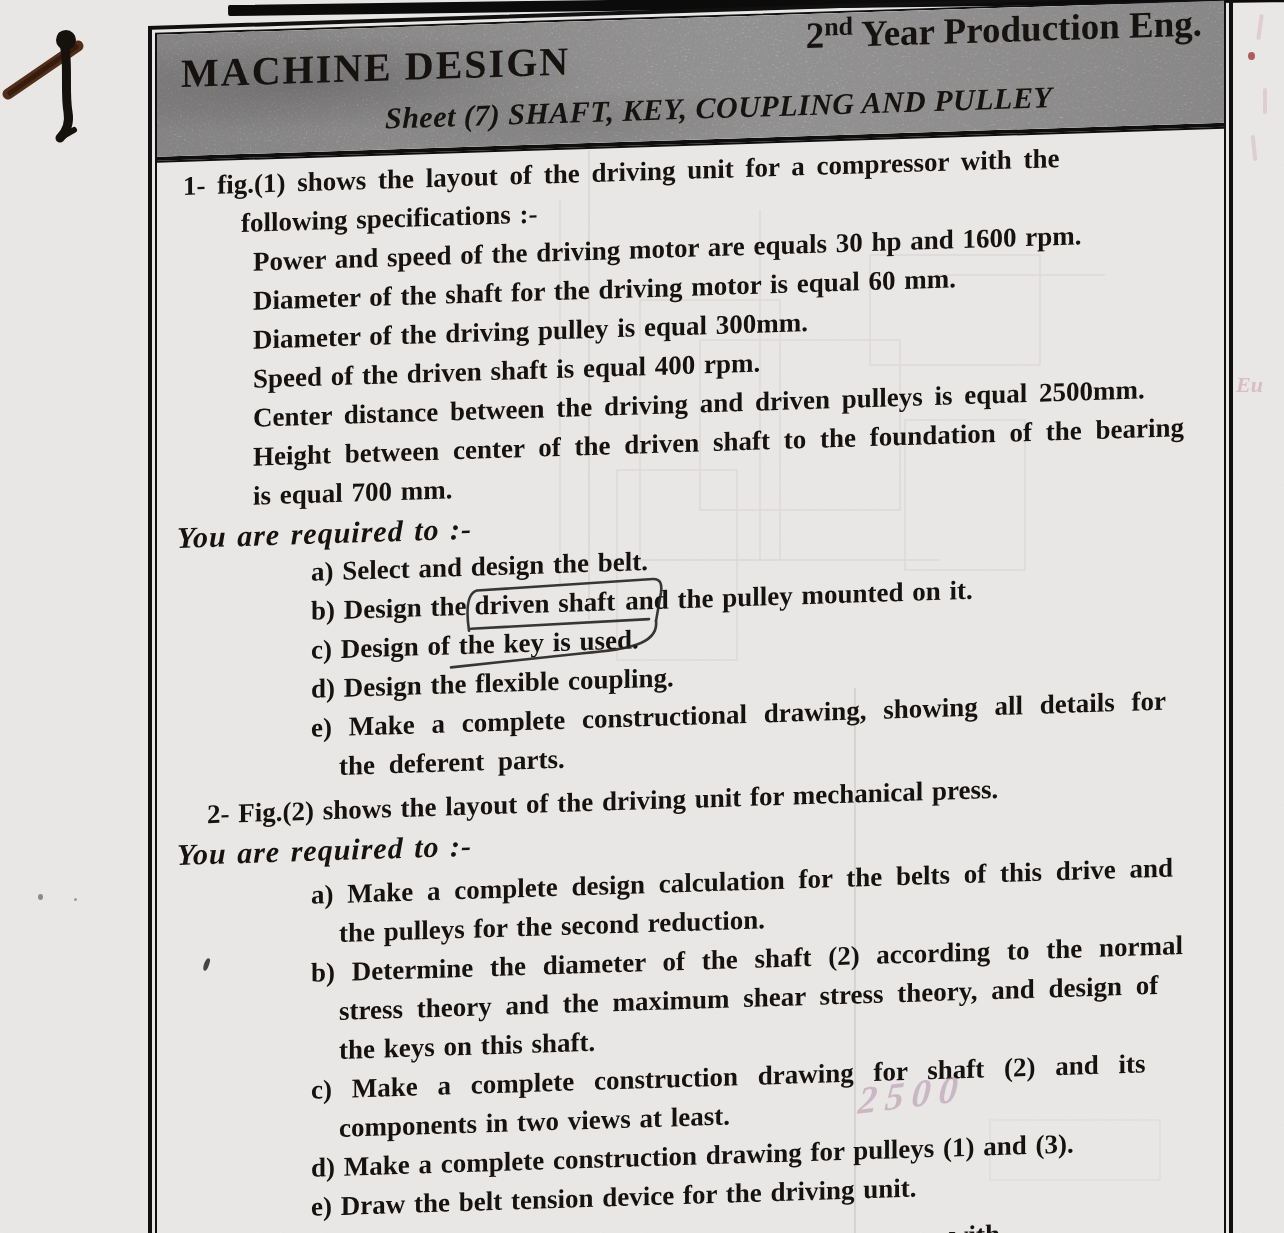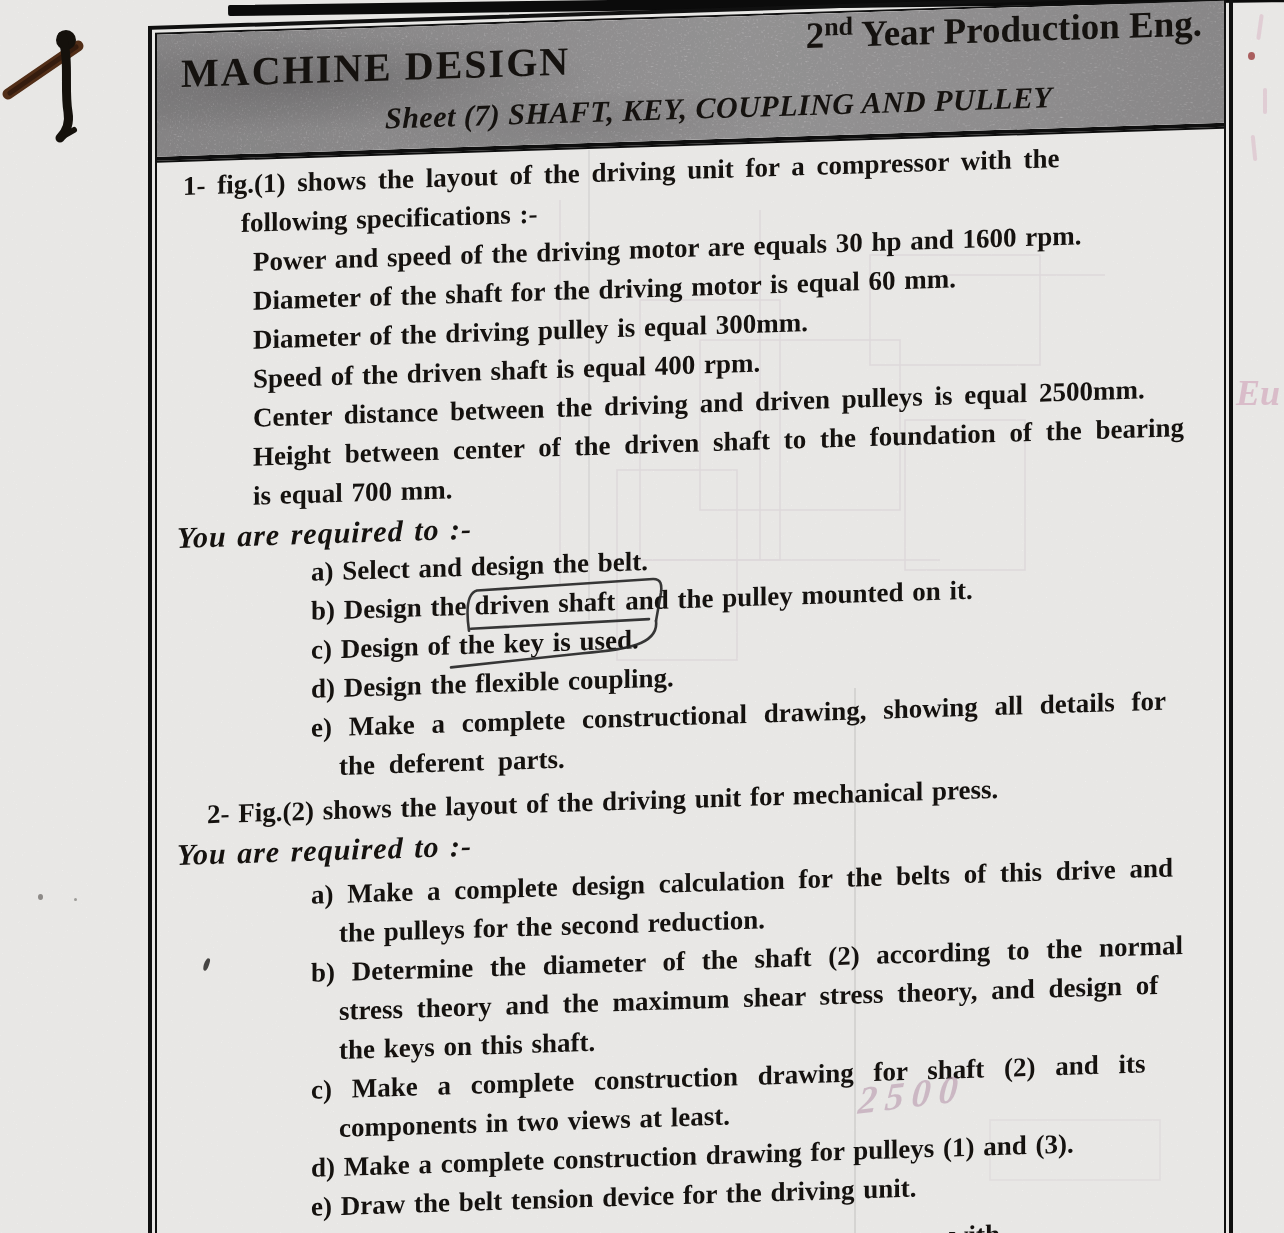--- a/index.html
+++ b/index.html
@@ -49,21 +49,21 @@
     pointer-events:none; overflow:visible; }
   
   .cutoff { margin-left:300px; margin-top:10px; }
   .c-dashes { display:inline-block; width:440px; height:27px; vertical-align:baseline;
     background:repeating-linear-gradient(90deg, rgba(25,23,20,.85) 0 14px, transparent 14px 26px);
     background-size:100% 12px; background-position:0 100%; background-repeat:no-repeat; }
   .c-with { margin-left:26px; }
   
   .ghost-2500 { position:absolute; left:858px; top:1072px; font-style:italic; font-weight:bold;
     font-size:38px; color:rgba(190,150,178,.5); letter-spacing:8px; transform:rotate(-7deg) skewX(-12deg); }
-  .ghost-eu { position:absolute; left:1236px; top:372px; font-size:36px; font-weight:bold;
+  .ghost-eu { position:absolute; left:1236px; top:372px; font-size:22px; font-weight:bold;
     font-style:italic; color:rgba(222,160,190,.5); }
   .red-speck { position:absolute; left:1248px; top:52px; width:7px; height:8px;
     background:#a33636; border-radius:50%; opacity:.75; }
   .pink-stroke { position:absolute; width:4px; height:26px; background:rgba(225,160,190,.30); border-radius:2px; }
   .ps1 { left:1258px; top:14px; transform:rotate(8deg); }
   .ps2 { left:1263px; top:88px; }
   .ps3 { left:1252px; top:135px; transform:rotate(-6deg); }
   .crease-a { position:absolute; left:854px; top:688px; width:2px; height:545px; background:rgba(60,55,50,.10); }
   .crease-b { position:absolute; left:588px; top:150px; width:2px; height:470px; background:rgba(60,55,50,.07); }
   .speck { position:absolute; background:#474440; border-radius:50%; }

